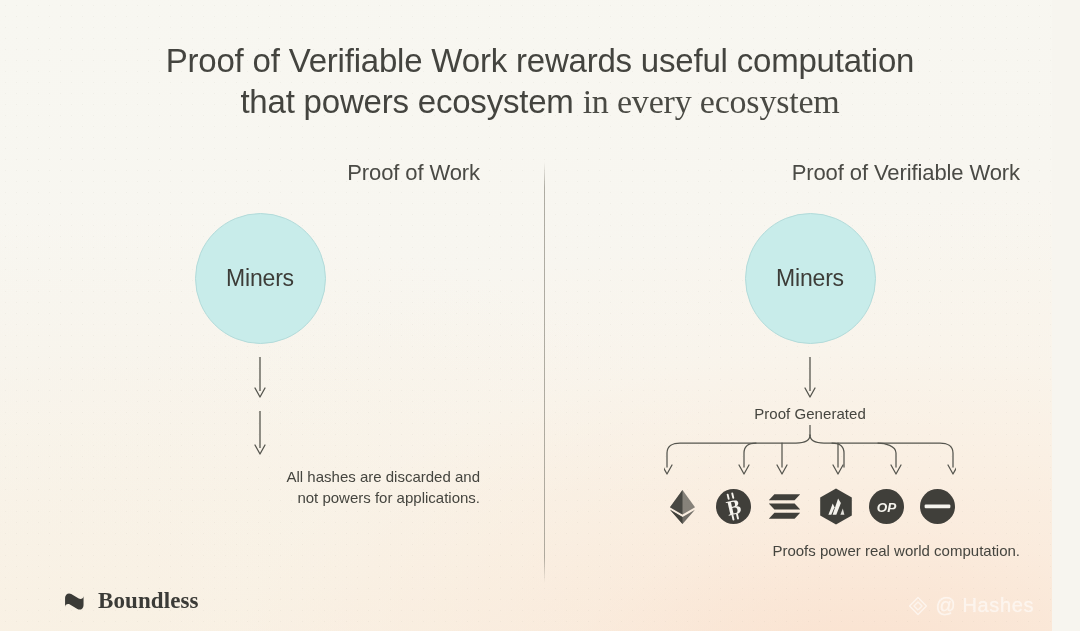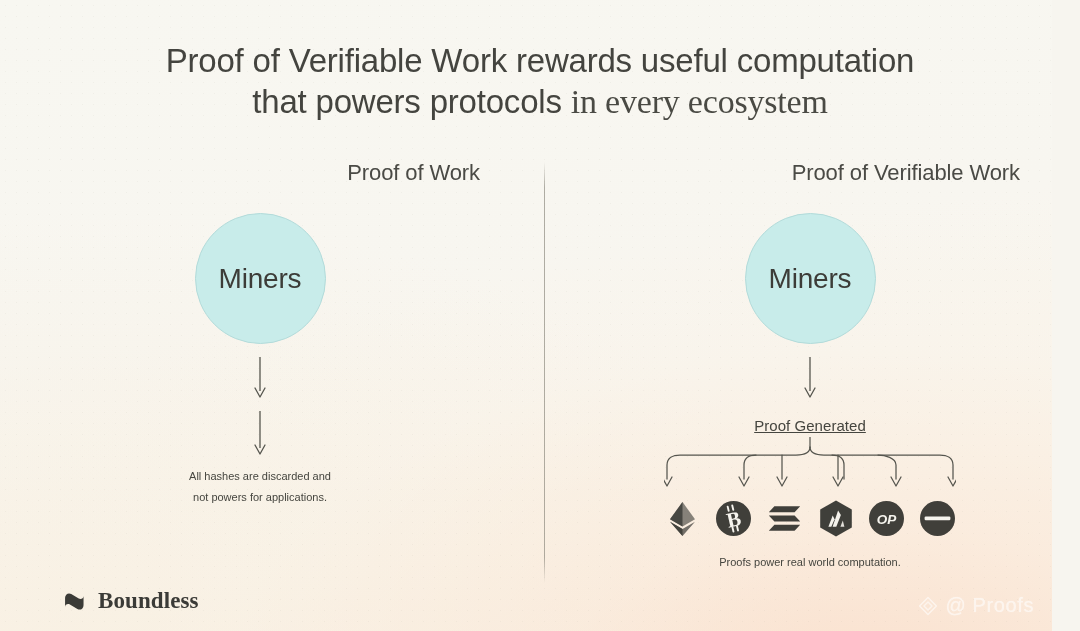--- a/index.html
+++ b/index.html
@@ -71,38 +71,38 @@
   }
 
   
   .circle-wrap { display:flex; justify-content:center; margin-top:27px; }
   .miners-circle {
     width:131px; height:131px;
     border-radius:50%;
     background:#c8ecea;
     border:1px solid #b2dbda;
     display:flex; align-items:center; justify-content:center;
-    font-size:28px;
+    font-size:23px;
     color:#3c3c38;
     letter-spacing:-.2px;
   }
 
   
   .v-arrow { display:flex; justify-content:center; }
   .v-arrow svg { display:block; }
 
   .step-label {
     text-align:center;
     font-size:15px;
     color:#45453f;
     letter-spacing:.05px;
   }
   .caption {
-    text-align:center;
-    font-size:11px;
+    text-align:right;
+    font-size:15px;
     line-height:21px;
     color:#45453f;
   }
 
   
   .fan { display:flex; justify-content:center; }
   .fan svg { display:block; }
 
   
   .icon-row {
@@ -149,21 +149,21 @@
 </head>
 <body>
 
 <div id="canvas">
 
   <div class="bg-base"></div>
   <div class="bg-dots"></div>
 
   <h1 class="headline">
     <span>Proof of Verifiable Work rewards useful computation</span><br>
-    <span>that powers protocols </span><span class="em">in every ecosystem</span>
+    <span>that powers ecosystem </span><span class="em">in every ecosystem</span>
   </h1>
 
   <div class="divider"></div>
 
   <section class="col col-left">
 
     <div class="col-title">Proof of Work</div>
 
     <div class="circle-wrap">
       <div class="miners-circle">Miners</div>
@@ -198,21 +198,21 @@
       <div class="miners-circle">Miners</div>
     </div>
 
     <div class="v-arrow" style="margin-top:13px;">
       <svg width="16" height="43" viewBox="0 0 16 43" fill="none" aria-hidden="true">
         <path d="M8 0 V34" stroke="#55554e" stroke-width="1.3"></path>
         <path d="M3 31 L8 40 L13 31" stroke="#55554e" stroke-width="1.3" fill="none" stroke-linecap="round" stroke-linejoin="round"></path>
       </svg>
     </div>
 
-    <div class="step-label" style="margin-top:17px;text-decoration:underline;">Proof Generated</div>
+    <div class="step-label" style="margin-top:5px;">Proof Generated</div>
 
     <div class="fan" style="margin-top:3px;">
       <svg width="292" height="62" viewBox="0 0 292 62" fill="none" aria-hidden="true">
         <g stroke="#55554e" stroke-width="1.25" fill="none" stroke-linecap="round">
 
           <path d="M146 0 V10"></path>
 
           <path d="M146 10 C146 17 139 18 132 18 H16 C9 18 3 21 3 28 V42"></path>
 
           <path d="M146 10 C146 17 153 18 160 18 H276 C283 18 289 21 289 28 V42"></path>
@@ -305,16 +305,16 @@
     <span class="brand-name">Boundless</span>
   </div>
 
   <div class="watermark">
     <svg class="wm-mark" viewBox="0 0 24 24" aria-hidden="true">
       <g fill="none" stroke="#ffffff" stroke-width="1.5" stroke-linejoin="round">
         <path d="M12 2.8 L21.2 12 L12 21.2 L2.8 12 Z"></path>
         <path d="M7.6 12 L12 7.6 L16.4 12 L12 16.4 Z"></path>
       </g>
     </svg>
-    <span class="wm-text">@ Proofs</span>
+    <span class="wm-text">@ Hashes</span>
   </div>
 
 </div>
 
 </body></html>

